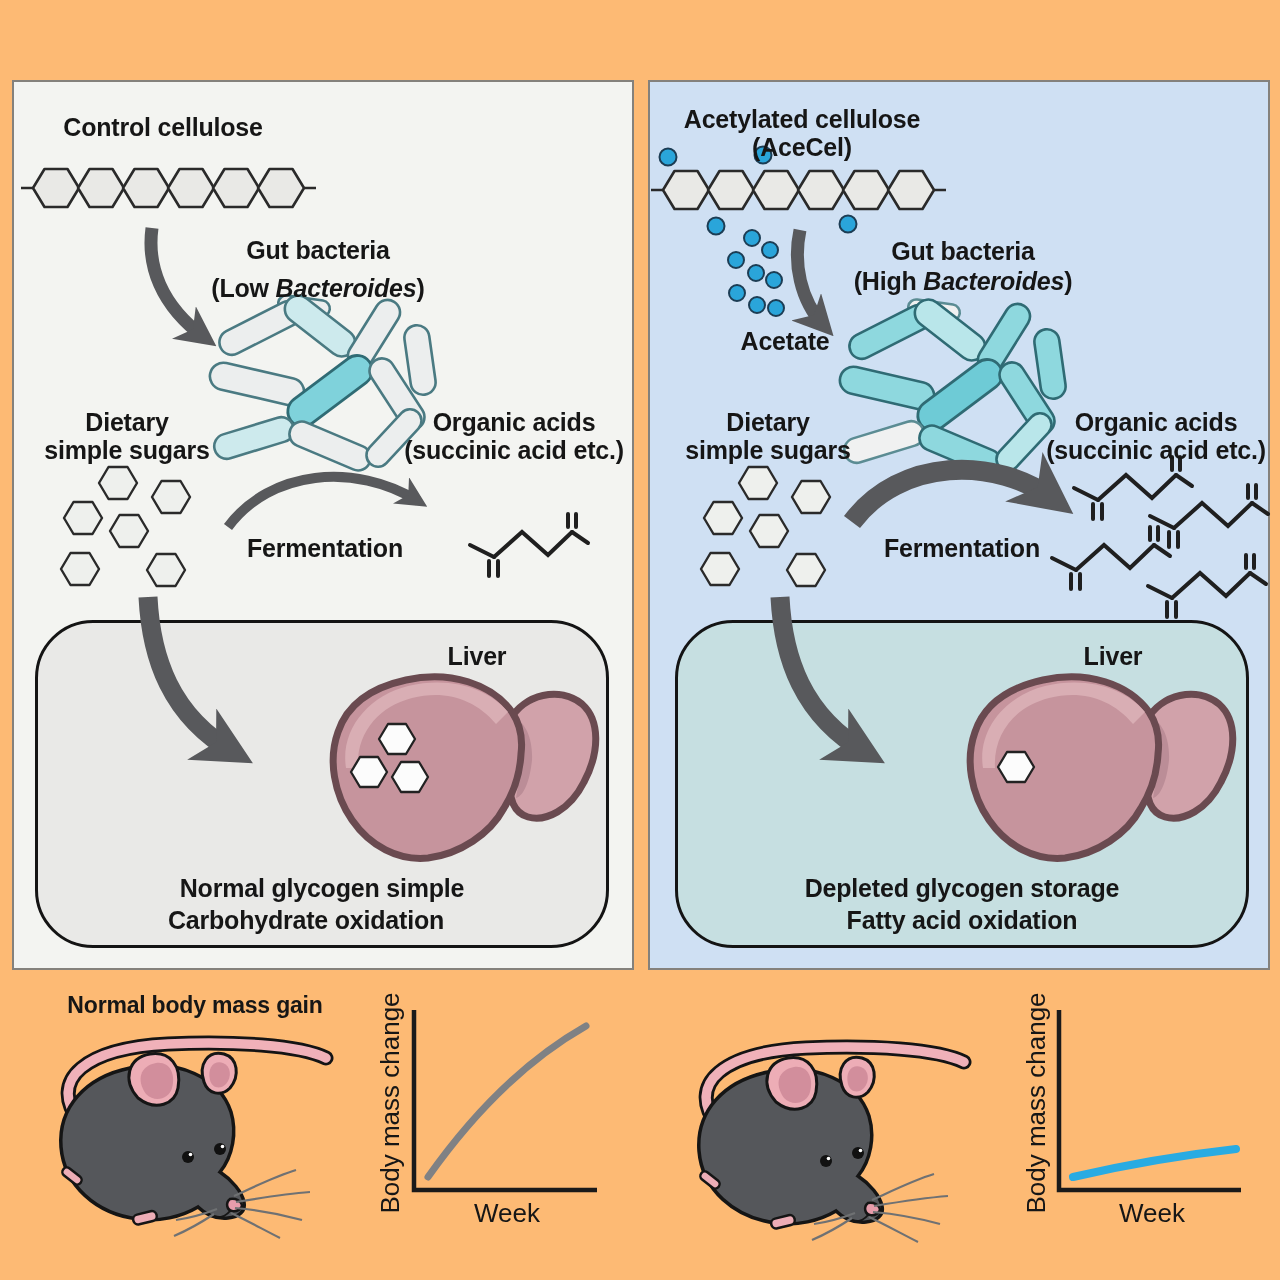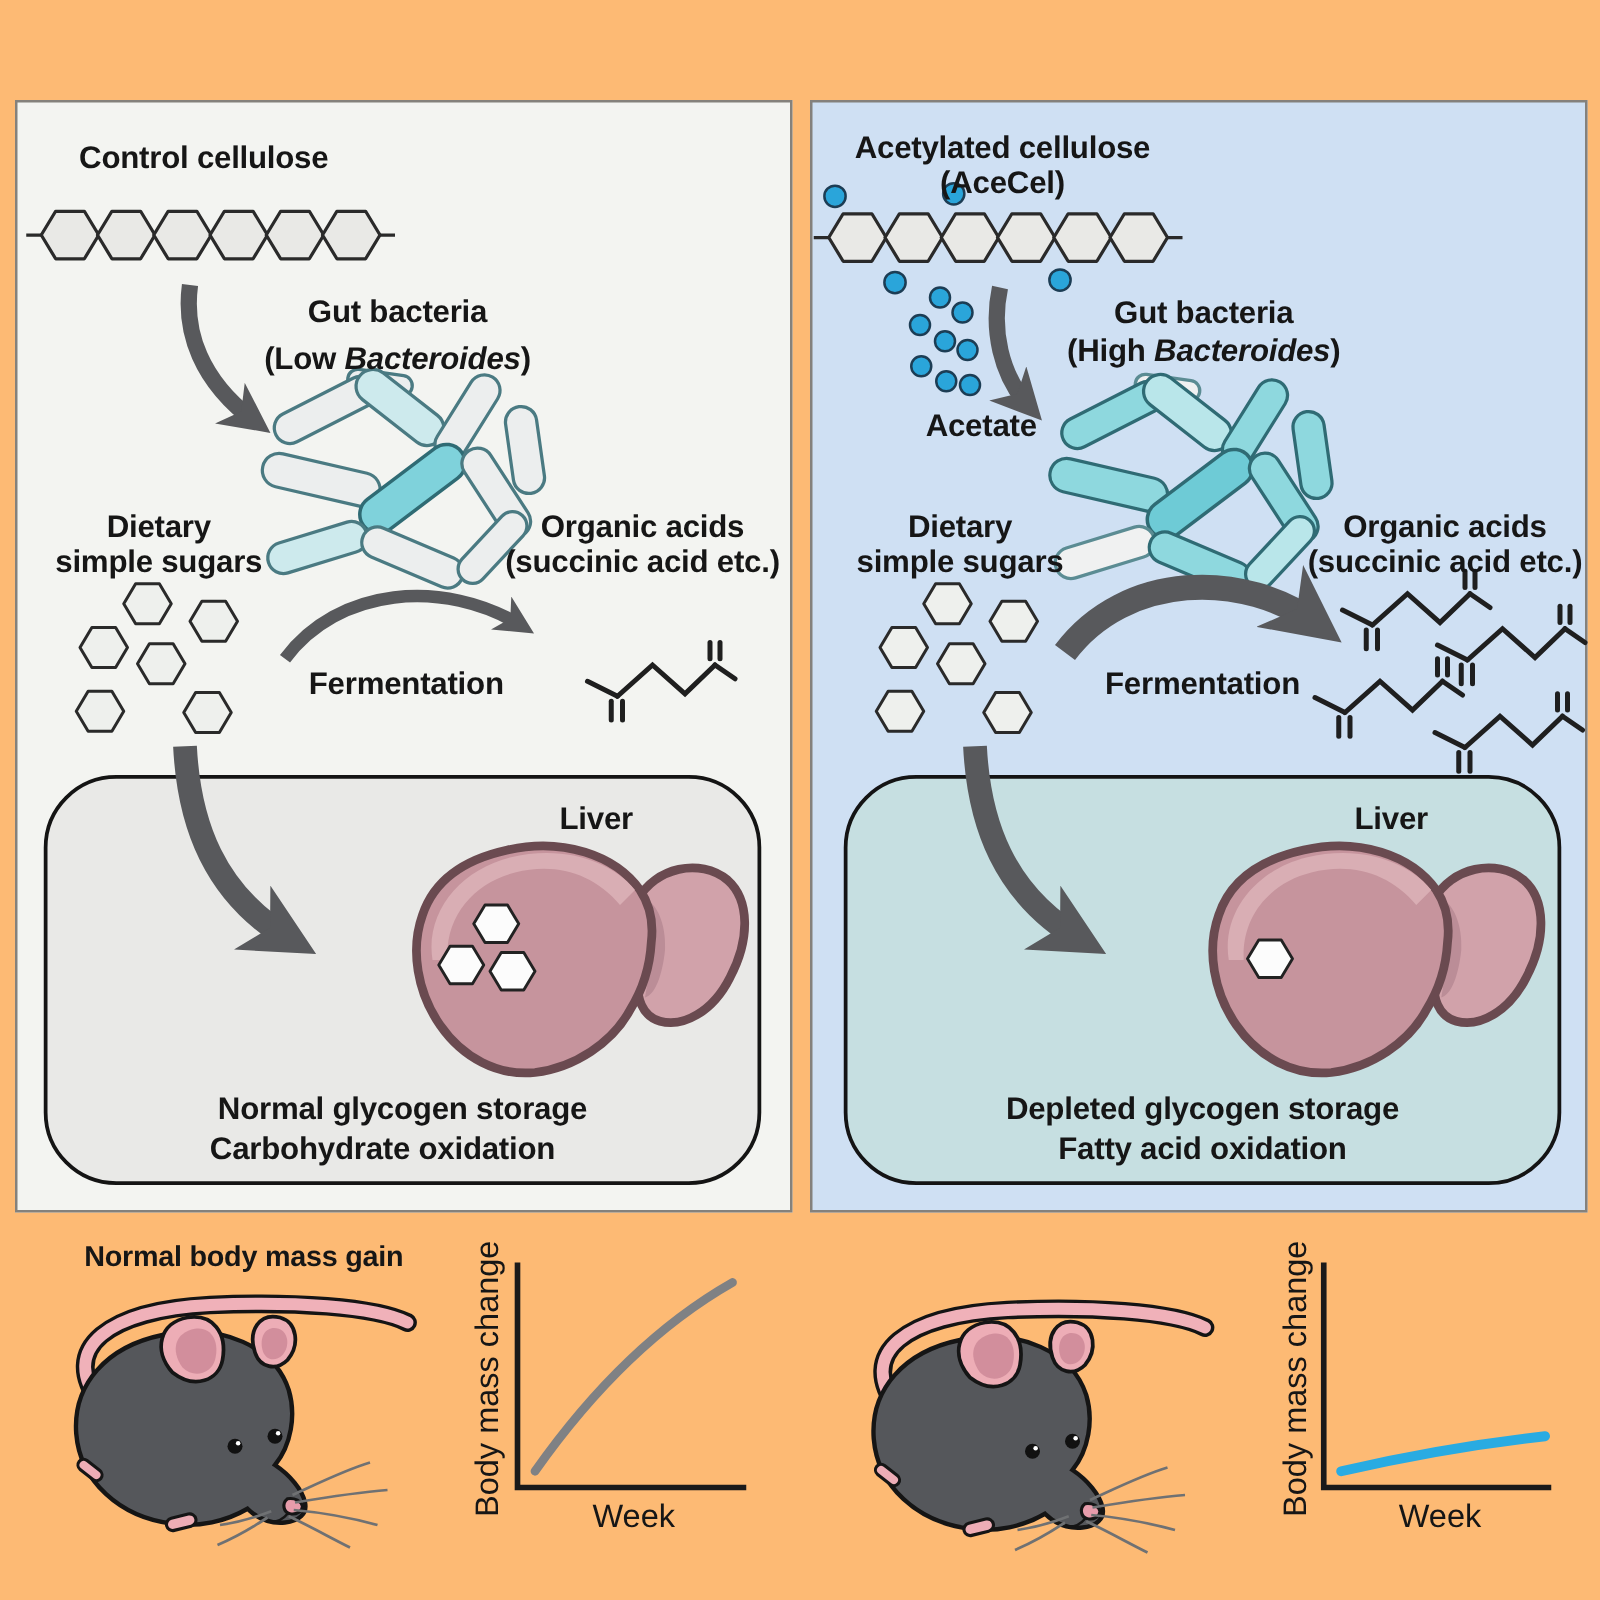--- a/index.html
+++ b/index.html
@@ -270,21 +270,21 @@
 
   <div class="lbl" style="left:163px;top:127px;">Control cellulose</div>
   <div class="lbl" style="left:318px;top:250px;">Gut bacteria</div>
   <div class="lbl" style="left:318px;top:288px;"><span>(Low </span><i>Bacteroides</i><span>)</span></div>
   <div class="lbl" style="left:127px;top:422px;">Dietary</div>
   <div class="lbl" style="left:127px;top:450px;">simple sugars</div>
   <div class="lbl" style="left:514px;top:422px;">Organic acids</div>
   <div class="lbl" style="left:514px;top:450px;">(succinic acid etc.)</div>
   <div class="lbl" style="left:325px;top:548px;">Fermentation</div>
   <div class="lbl" style="left:477px;top:656px;">Liver</div>
-  <div class="lbl" style="left:322px;top:888px;">Normal glycogen storage</div>
+  <div class="lbl" style="left:322px;top:888px;">Normal glycogen simple</div>
   <div class="lbl" style="left:306px;top:920px;">Carbohydrate oxidation</div>
   <div class="lbl" style="left:195px;top:1005px;font-size:23px;">Normal body mass gain</div>
   <div class="axis-lbl vert" style="left:390px;top:1103px;">Body mass change</div>
   <div class="axis-lbl" style="left:507px;top:1213px;">Week</div>
 
   <div class="lbl" style="left:802px;top:119px;">Acetylated cellulose</div>
   <div class="lbl" style="left:802px;top:147px;">(AceCel)</div>
   <div class="lbl" style="left:963px;top:251px;">Gut bacteria</div>
   <div class="lbl" style="left:963px;top:281px;"><span>(High </span><i>Bacteroides</i><span>)</span></div>
   <div class="lbl" style="left:745px;top:341px;margin-left:40px;">Acetate</div>

